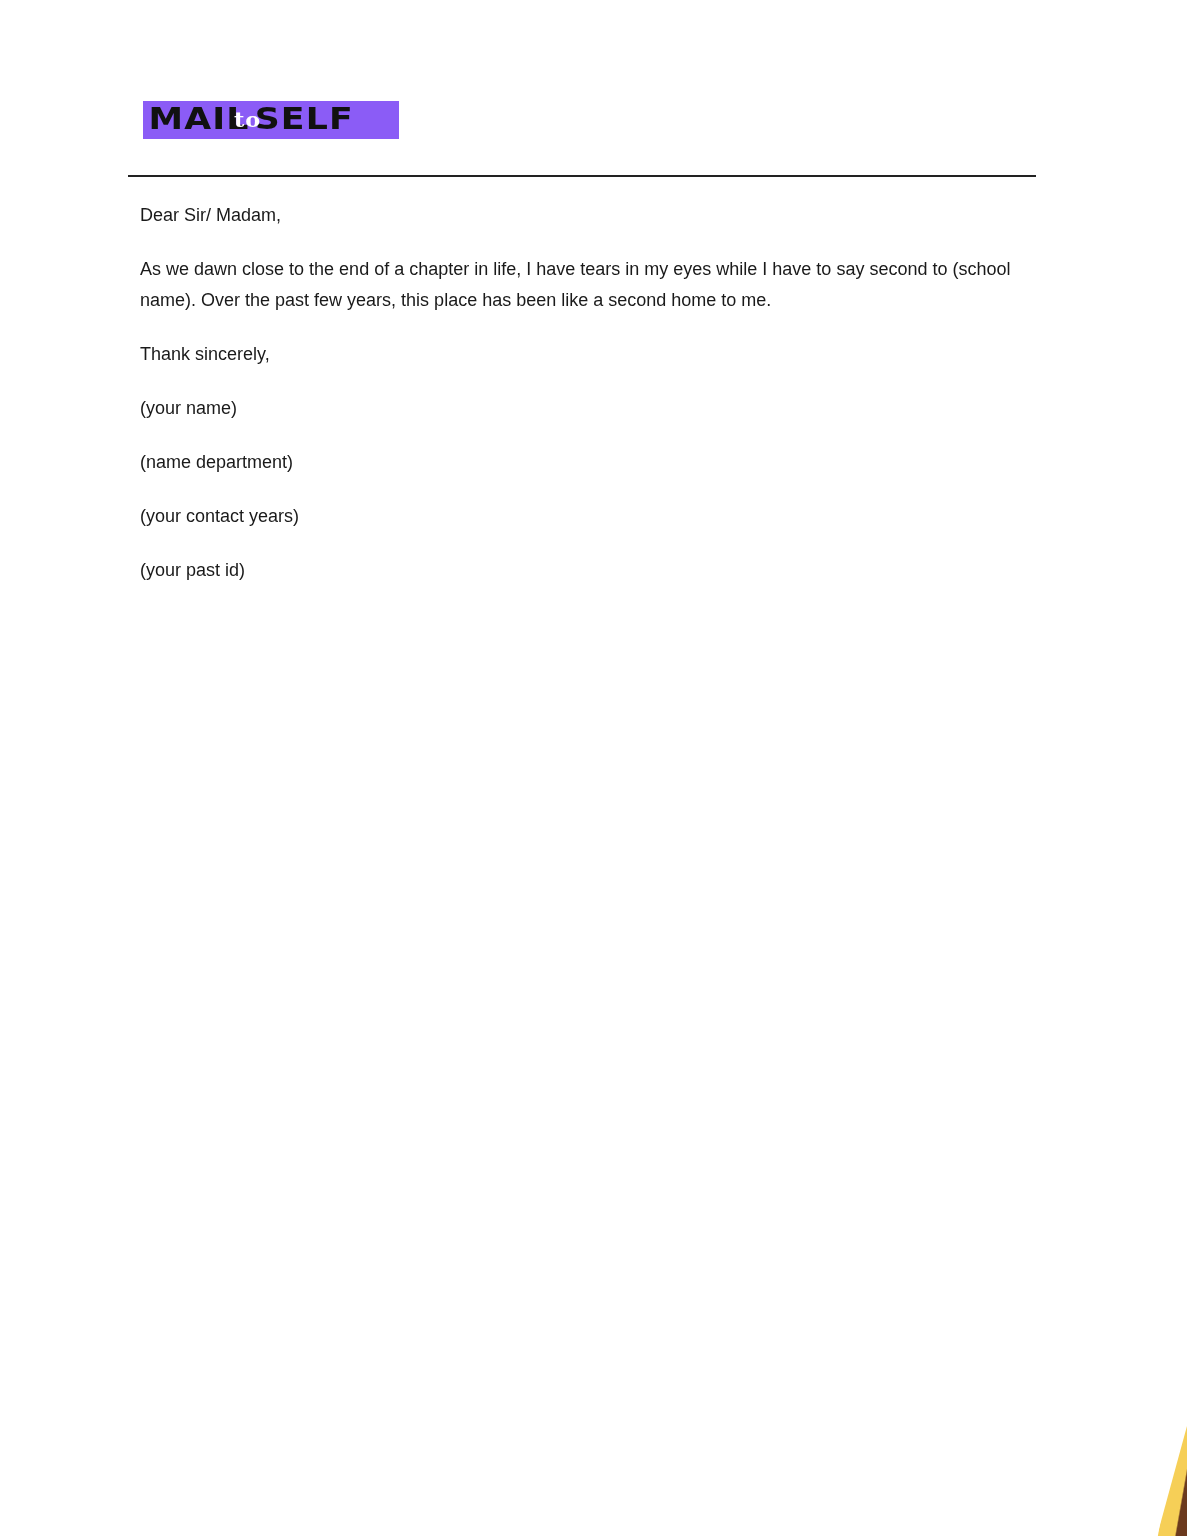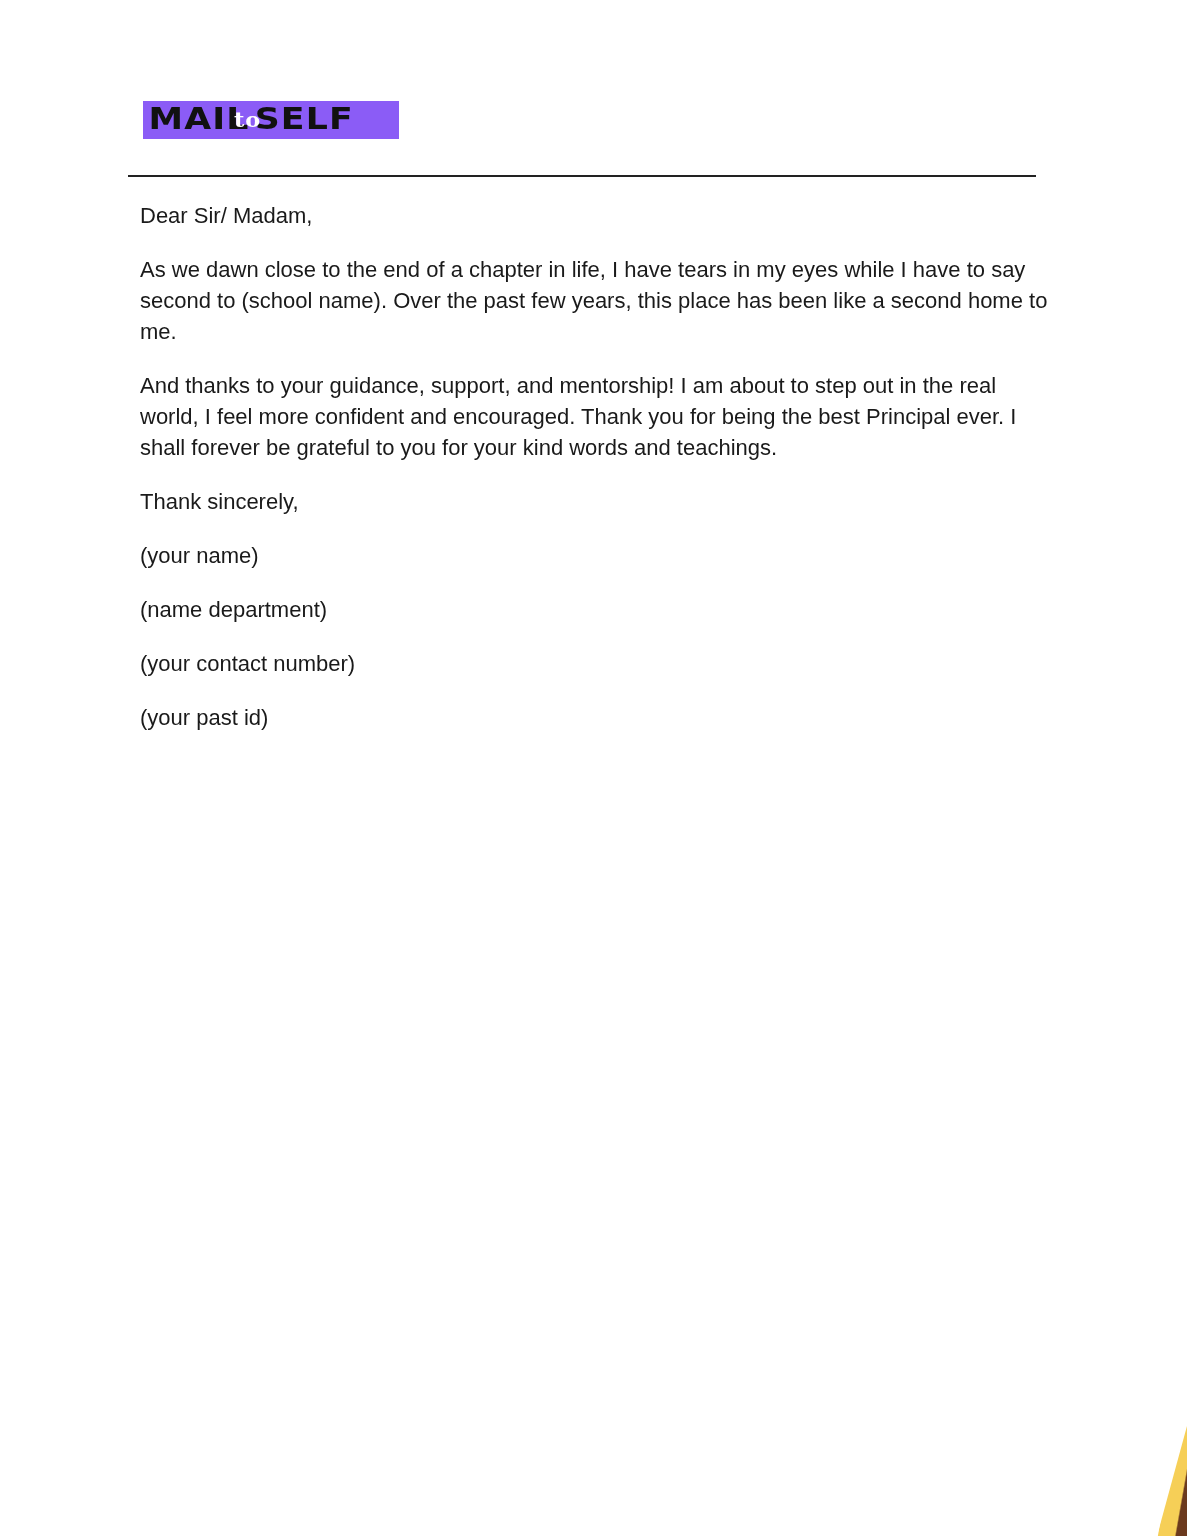--- a/index.html
+++ b/index.html
@@ -17,41 +17,40 @@
       letter-spacing: 1px; color: #111; padding-left: 5px; line-height: 38px;
       transform: scaleX(1.12); transform-origin: left center; white-space: nowrap;
     }
     .logo-to {
       font-family: "DejaVu Serif", serif; color: #fff; font-size: 20px; font-weight: bold;
       margin: 0 -6px 0 -14px; position: relative; top: -2px;
     }
     .rule {
       position: absolute; left: 128px; top: 175px; width: 908px; height: 2px; background: #222;
     }
-    .letter { position: absolute; left: 140px; top: 200px; width: 920px; font-size: 22px; line-height: 31px; }
+    .letter { position: absolute; left: 140px; top: 200px; width: 920px; font-size: 18px; line-height: 31px; }
     .letter p { margin: 0 0 23px 0; }
     .corner {
       position: absolute; right: 0; bottom: 0; width: 30px; height: 110px;
       background: linear-gradient(100deg, transparent 40%, #f6cf57 42%, #f6cf57 75%, #6b3a1e 78%);
       clip-path: polygon(100% 0, 100% 100%, 0 100%);
     }
   </style>
 </head>
 <body>
 
 <div class="logo">
   <span class="logo-text"><span>MAIL</span><span class="logo-to">to</span><span>SELF</span></span>
 </div>
 
 <div class="rule"></div>
 
 <div class="letter">
   <p>Dear Sir/ Madam,</p>
   <p>As we dawn close to the end of a chapter in life, I have tears in my eyes while I have to say second to (school name). Over the past few years, this place has been like a second home to me.</p>
-  <p>And thanks to your guidance, support, and mentorship! I am about to step out in the real world, I feel more confident and encouraged. Thank you for being the best Principal ever. I shall forever be grateful to you for your kind words and teachings.</p>
   <p>Thank sincerely,</p>
   <p>(your name)</p>
   <p>(name department)</p>
-  <p>(your contact number)</p>
+  <p>(your contact years)</p>
   <p>(your past id)</p>
 </div>
 
 <div class="corner"></div>
 
 </body></html>

